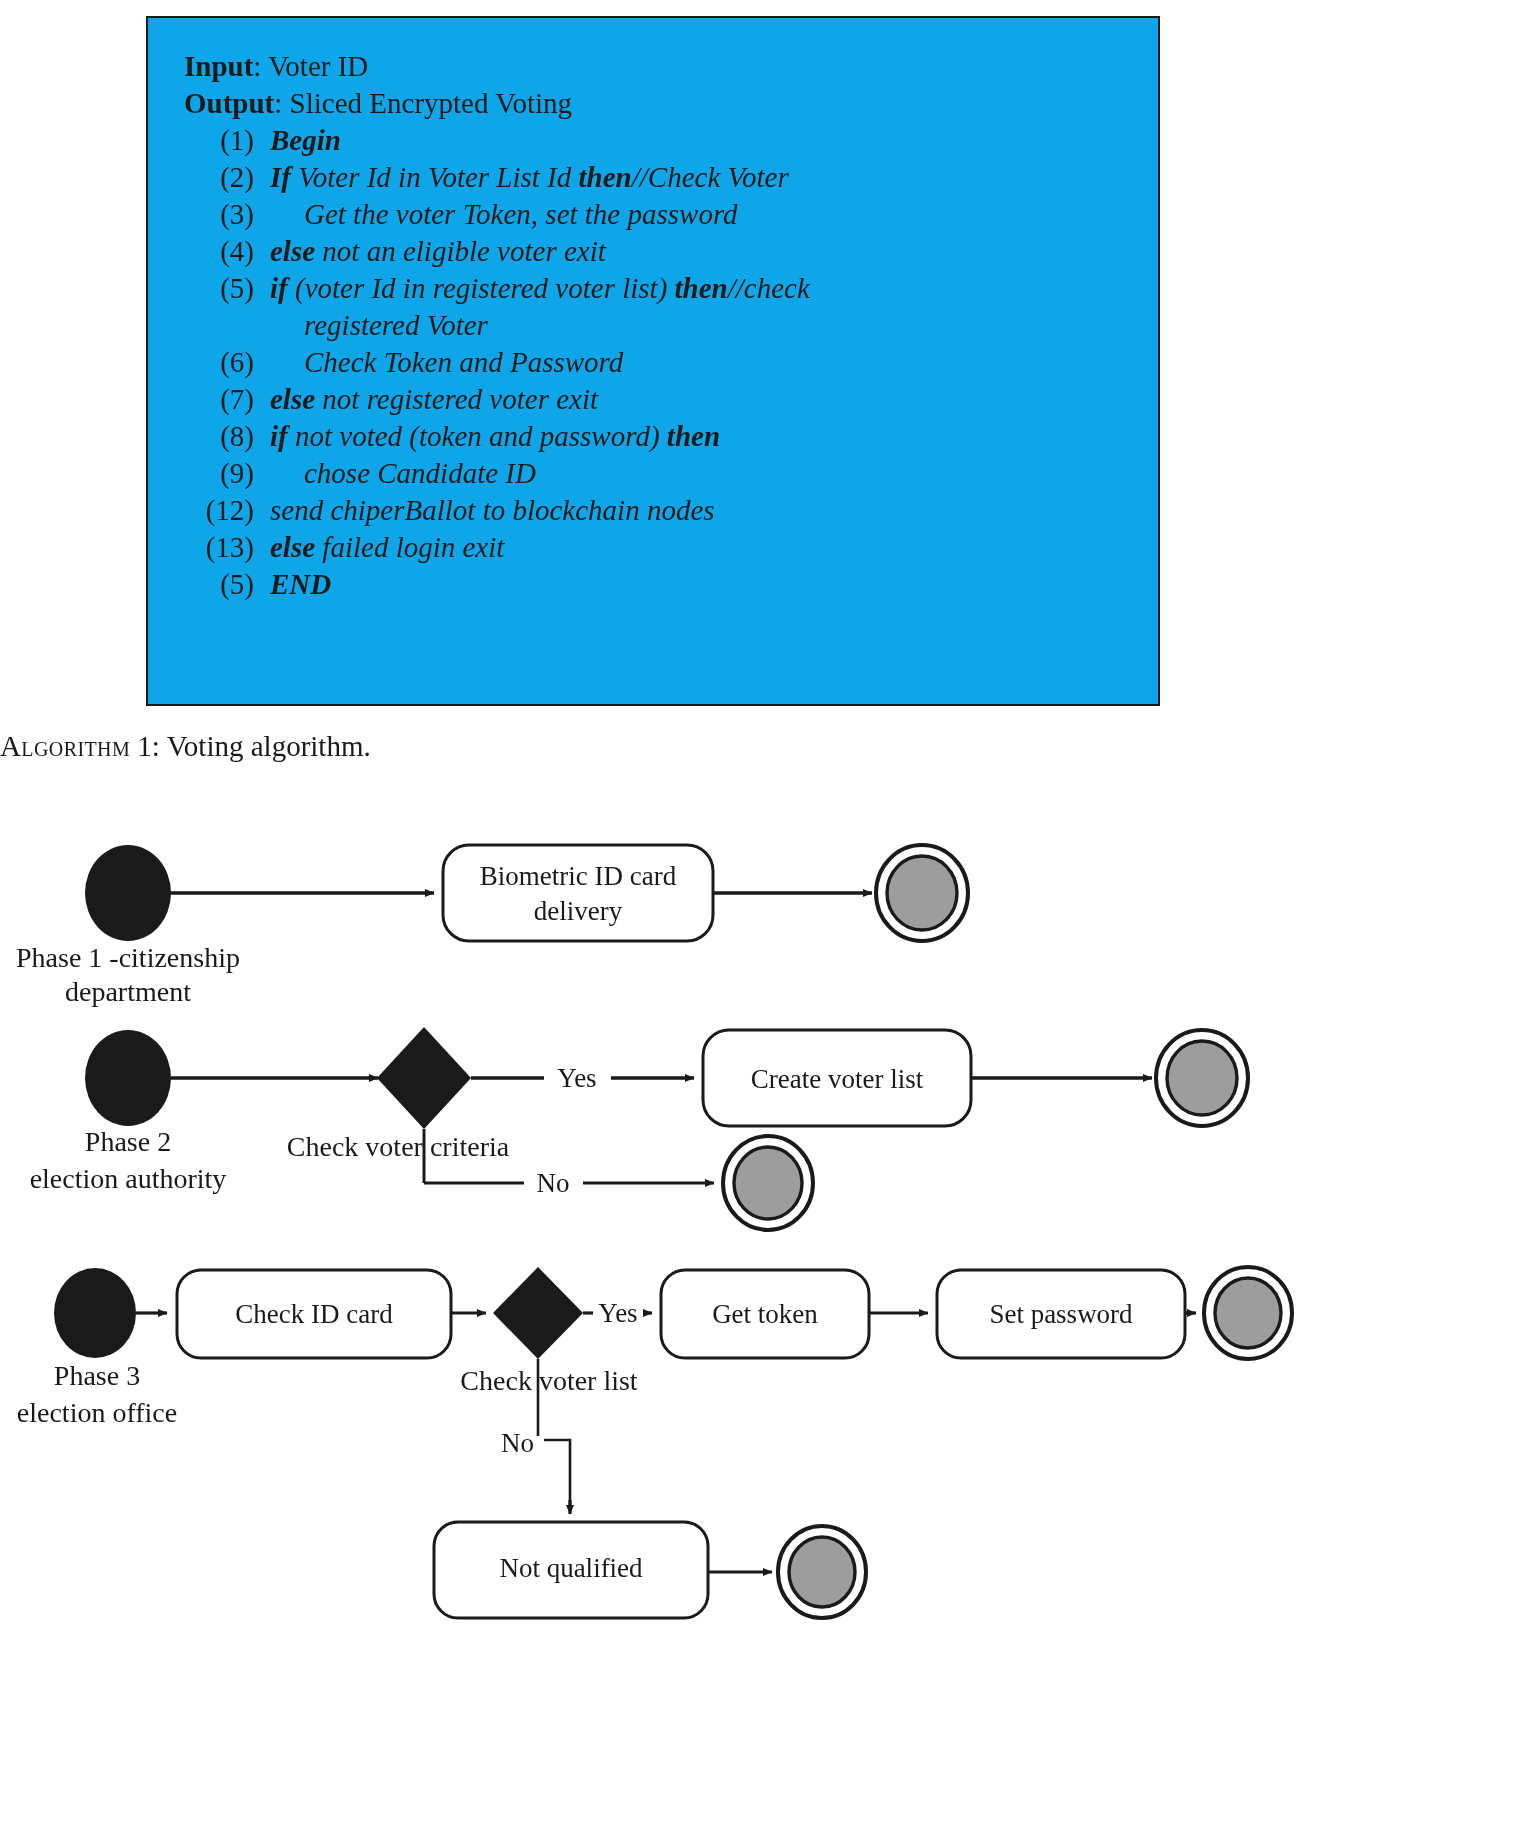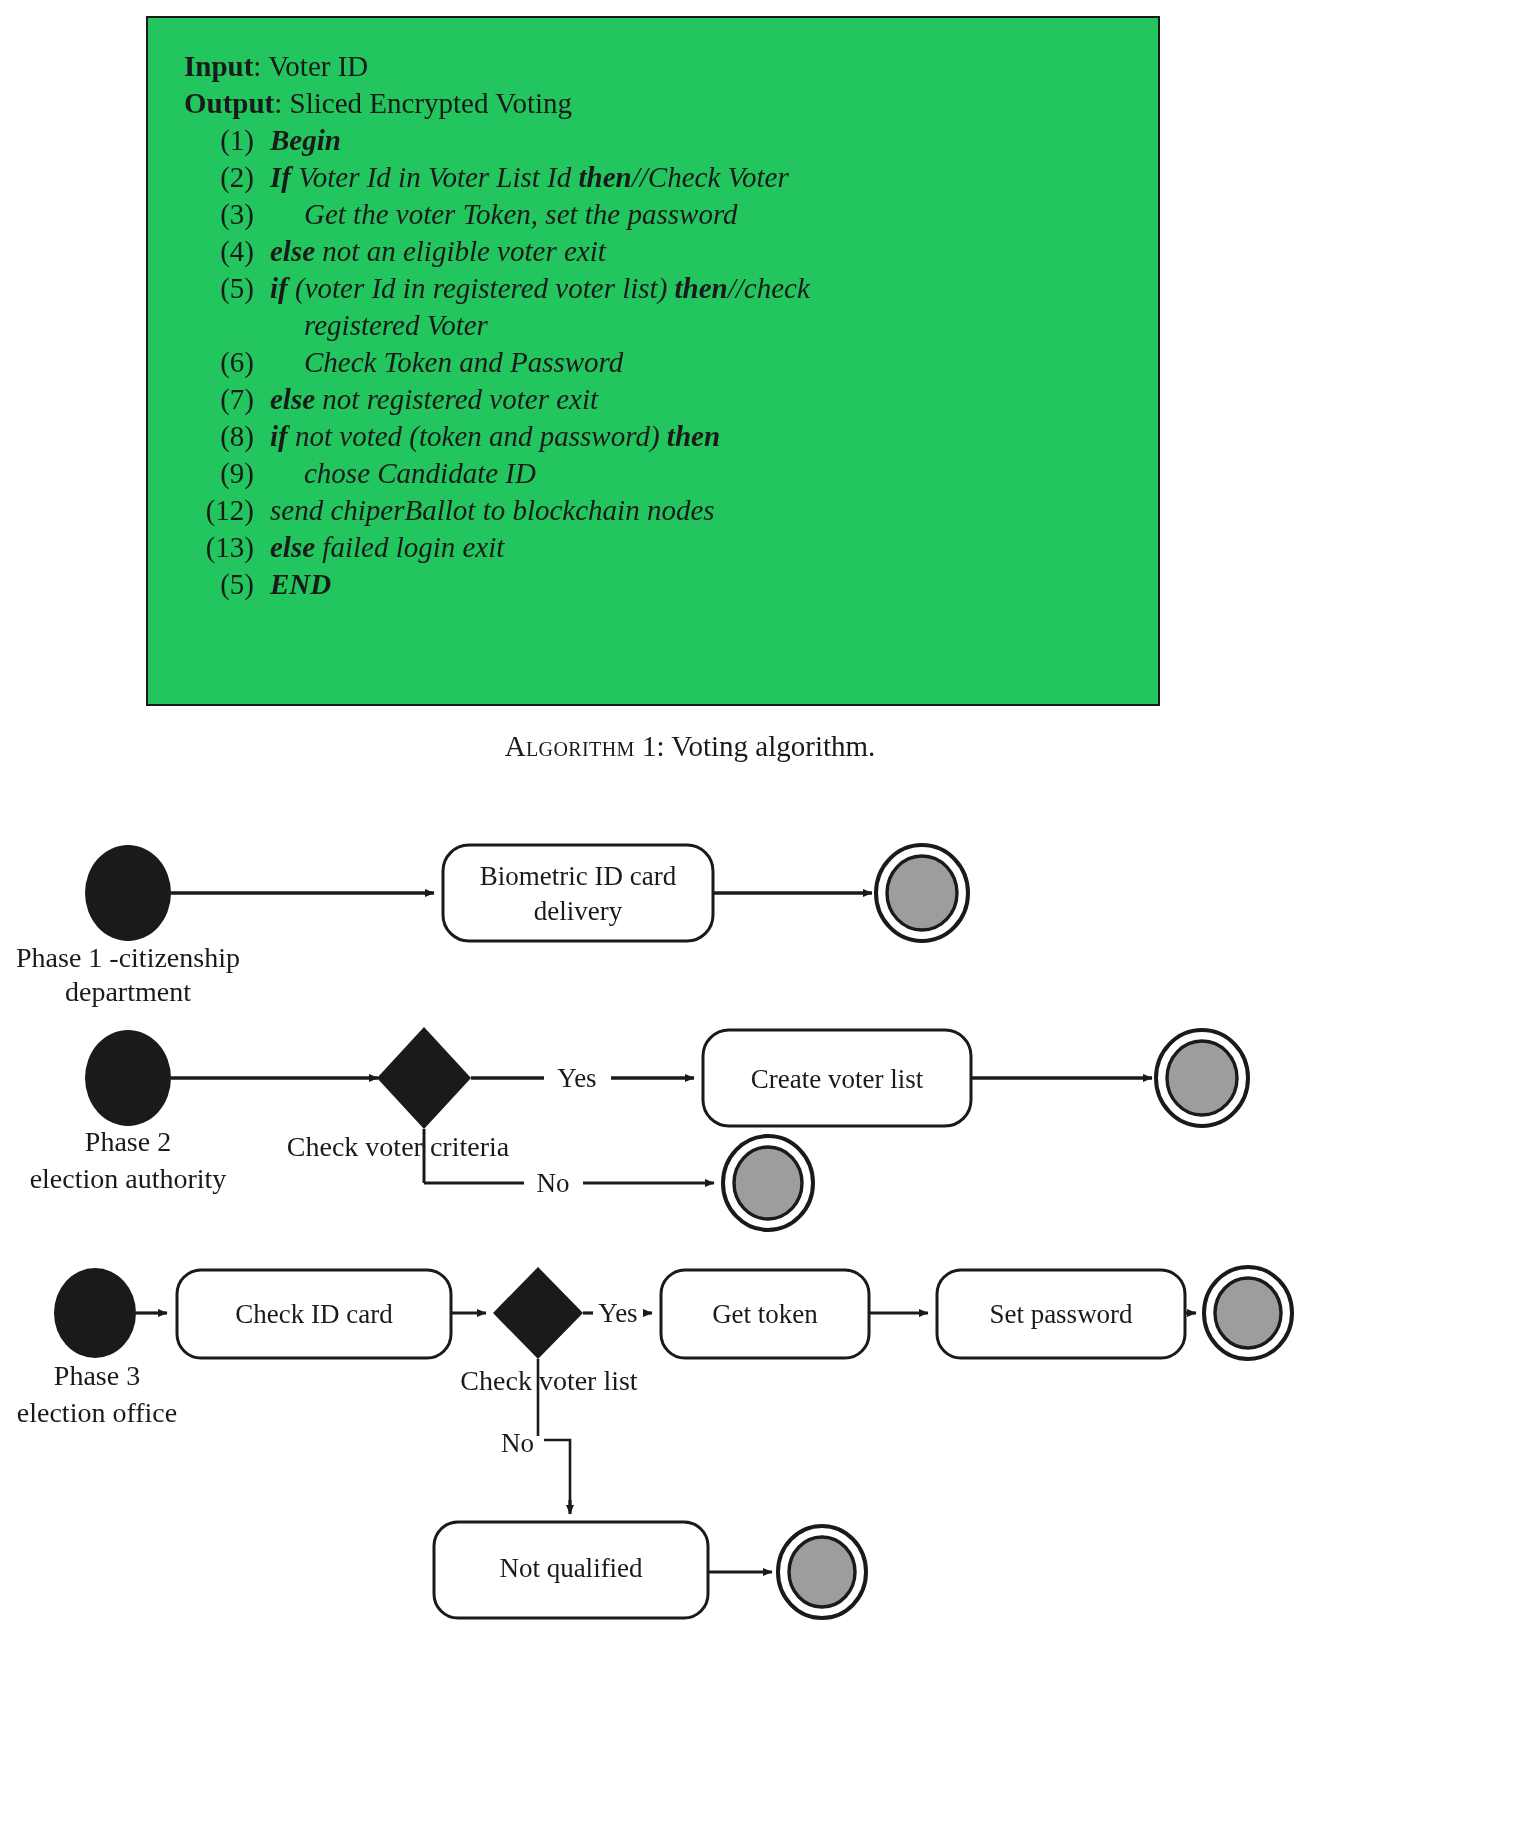--- a/index.html
+++ b/index.html
@@ -18,21 +18,21 @@
 
   
   #algo-box {
     position: absolute;
     left: 146px;
     top: 16px;
     width: 1014px;
     height: 690px;
     border: 2px solid #1a1a1a;
     box-sizing: border-box;
-    background: #22c55e;
+    background: #0ea5e9;
   }
   #algo-lines {
     position: absolute;
     left: 36px;
     top: 30px;
     right: 10px;
   }
   .hdr-line {
     font-size: 29px;
     line-height: 37px;
@@ -57,23 +57,21 @@
   .algo-txt b { font-weight: bold; }
   .ind1 { padding-left: 34px; }
   .cont-row .algo-num { visibility: hidden; }
 
   
   #algo-caption {
     position: absolute;
     left: 0;
     top: 730px;
     width: 1300px;
-    text-align: center;
     font-size: 29px;
-    padding-left: 40px;
   }
   .smallcaps {
     font-variant: small-caps;
     letter-spacing: 0.4px;
   }
 
   
   #flow {
     position: absolute;
     left: 0;

